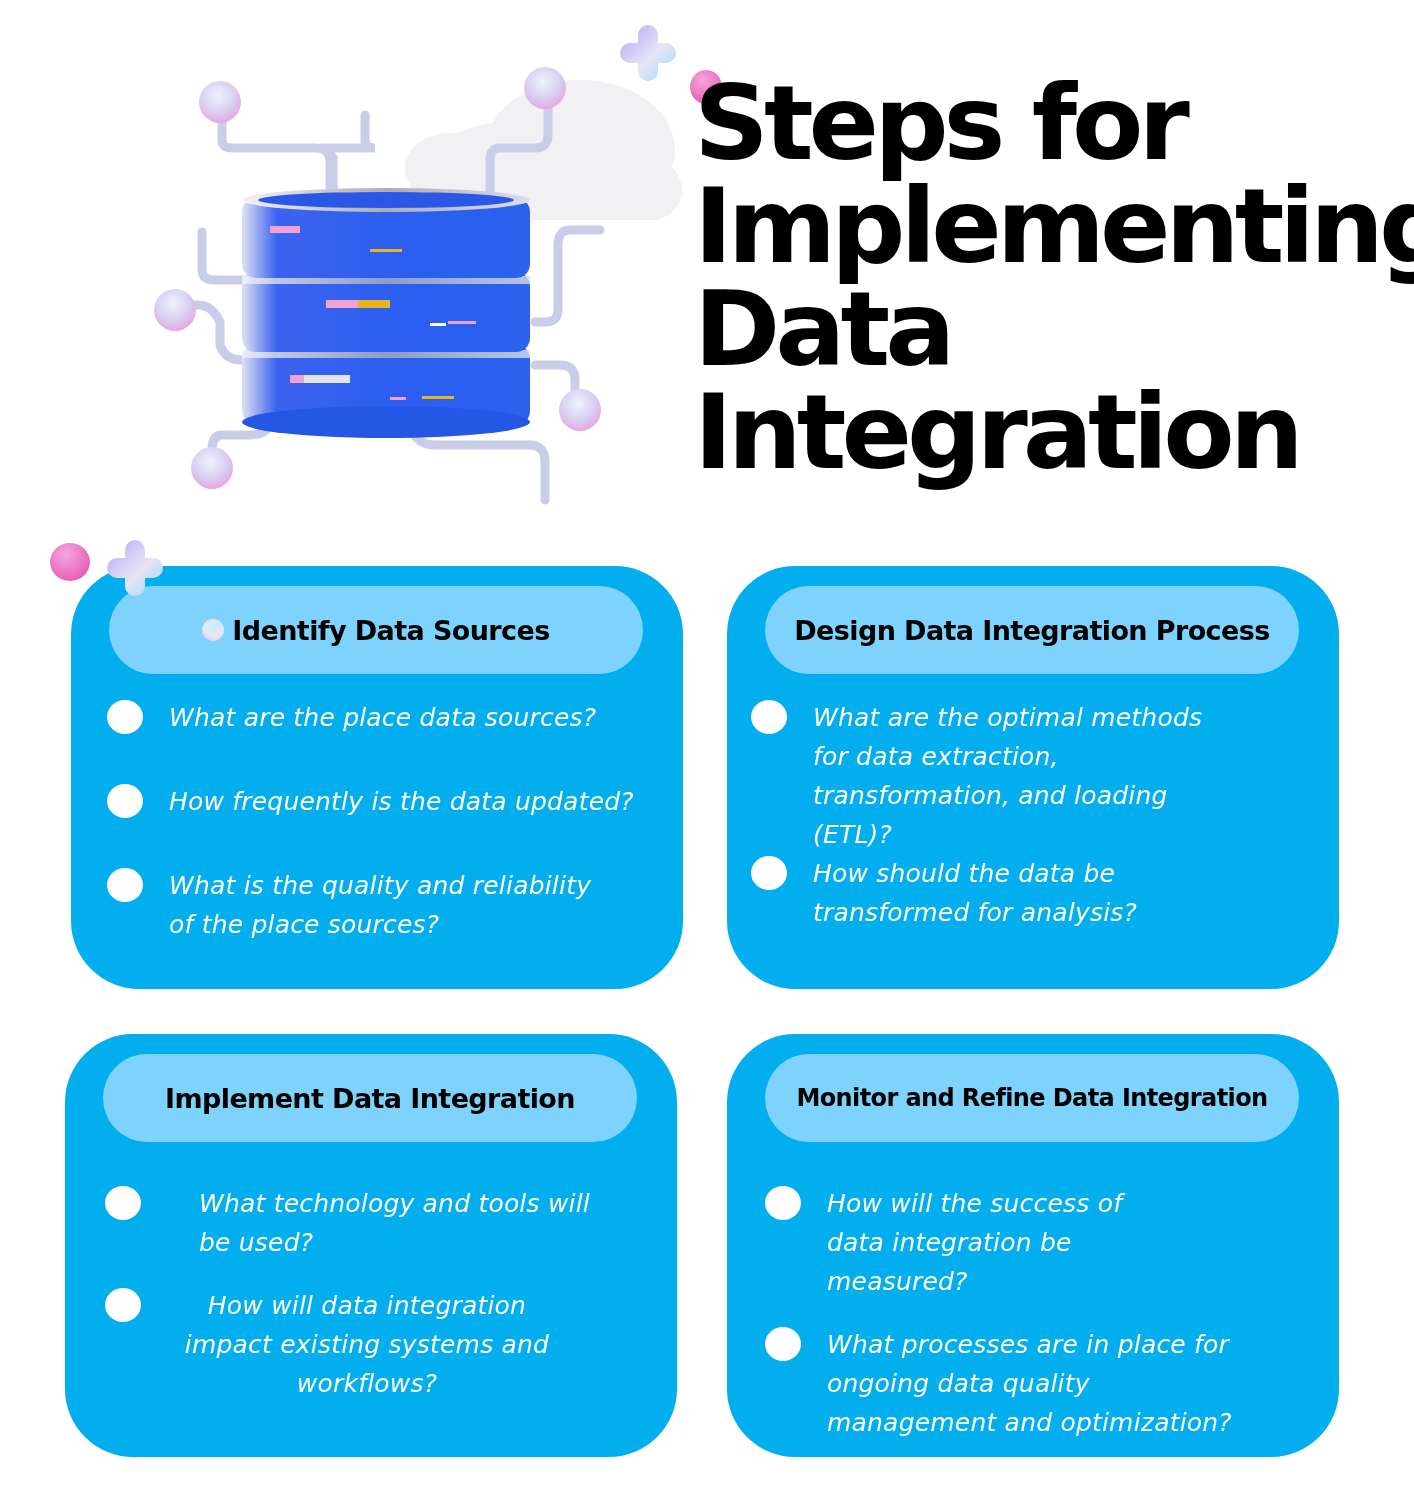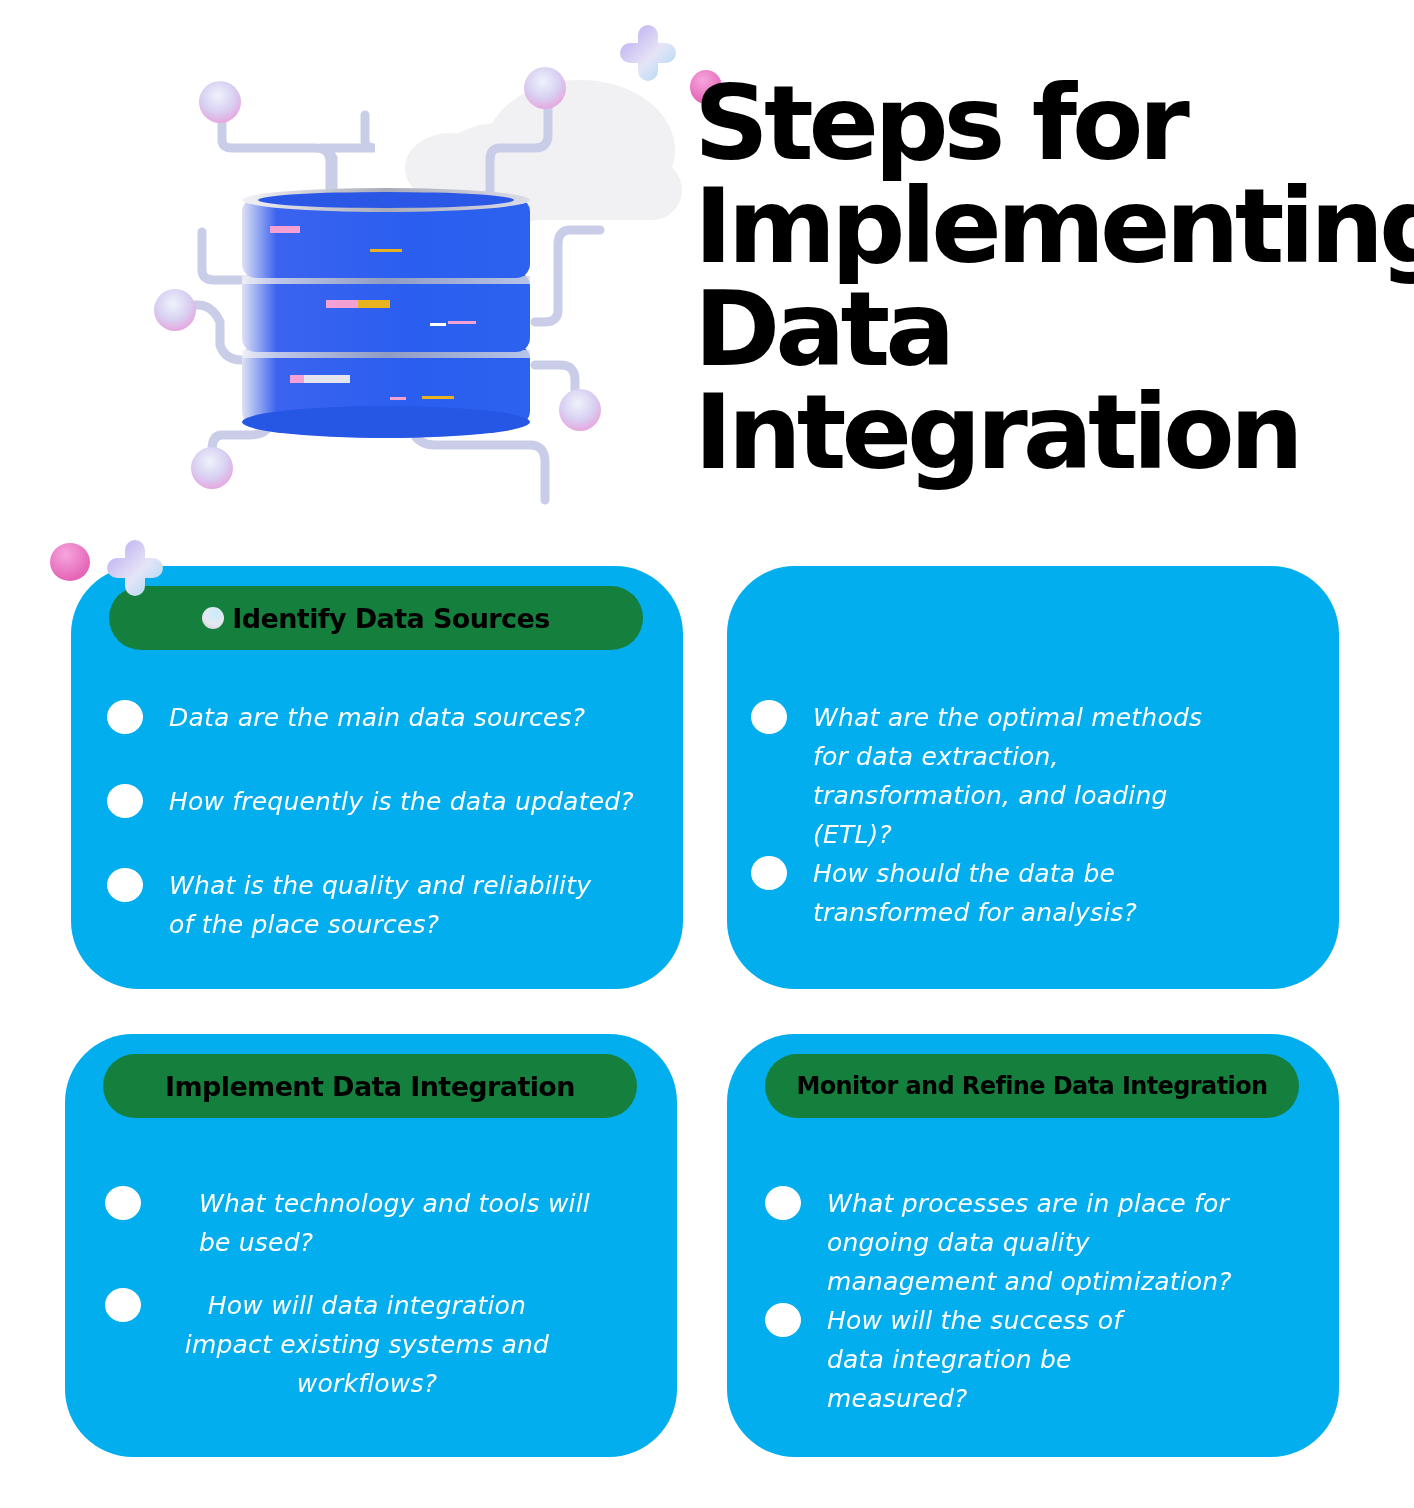--- a/index.html
+++ b/index.html
@@ -26,21 +26,21 @@
     content: ""; position: absolute; background: linear-gradient(135deg, #c4b6f3, #e6e4f7 60%, #b8dcf5);
     border-radius: 10px;
   }
   .plus::before { left: 18px; top: 0; width: 20px; height: 56px; }
   .plus::after { left: 0; top: 18px; width: 56px; height: 20px; }
 
   .card {
     position: absolute; width: 612px; background: #02aeed; border-radius: 68px;
   }
   .card-header {
-    position: absolute; left: 38px; top: 20px; width: 534px; height: 64px; background: #15803d;
+    position: absolute; left: 38px; top: 20px; width: 534px; height: 88px; background: #7dd3fc;
     border-radius: 44px; display: flex; align-items: center; justify-content: center;
   }
   .card-title {
     font-family: "DejaVu Sans", sans-serif; font-weight: bold; font-size: 27px; color: #000; letter-spacing: -0.6px;
     white-space: nowrap;
   }
   .orb {
     width: 22px; height: 22px; border-radius: 50%; margin-right: 8px;
     background: radial-gradient(circle at 60% 30%, #c8ecfb, #e6e8f0 55%, #c9c6d6);
   }
@@ -142,34 +142,37 @@
 </h1>
 
 <div class="card" style="left:71px; top:566px; height:423px;">
   <div class="card-header">
     <span class="orb"></span>
     <span class="card-title">Identify Data Sources</span>
   </div>
   <div class="items" style="top:132px;">
     <div class="item" style="margin-bottom:45px;">
       <span class="bullet"></span>
-      <span class="item-text">Data are the main data sources?</span>
+      <span class="item-text">What are the place data sources?</span>
     </div>
     <div class="item" style="margin-bottom:45px;margin-top:29px;">
       <span class="bullet"></span>
       <span class="item-text">How frequently is the data updated?</span>
     </div>
     <div class="item">
       <span class="bullet"></span>
       <span class="item-text" style="max-width:440px;">What is the quality and reliability of the place sources?</span>
     </div>
   </div>
 </div>
 
 <div class="card" style="left:727px; top:566px; height:423px;">
+  <div class="card-header">
+    <span class="card-title">Design Data Integration Process</span>
+  </div>
   <div class="items" style="top:132px; left:24px;">
     <div class="item">
       <span class="bullet"></span>
       <span class="item-text" style="max-width:420px;">What are the optimal methods for data extraction, transformation, and loading (ETL)?</span>
     </div>
     <div class="item" style="margin-bottom:24px;">
       <span class="bullet"></span>
       <span class="item-text" style="max-width:420px;">How should the data be transformed for analysis?</span>
     </div>
   </div>
@@ -189,22 +192,22 @@
       <span class="item-text" style="max-width:400px;text-align:center;">How will data integration impact existing systems and workflows?</span>
     </div>
   </div>
 </div>
 
 <div class="card" style="left:727px; top:1034px; height:423px;">
   <div class="card-header">
     <span class="card-title" style="font-size:24px;">Monitor and Refine Data Integration</span>
   </div>
   <div class="items" style="top:150px; left:38px;">
+    <div class="item" style="margin-bottom:24px;">
+      <span class="bullet"></span>
+      <span class="item-text" style="max-width:360px;">How will the success of data integration be measured?</span>
+    </div>
     <div class="item">
       <span class="bullet"></span>
       <span class="item-text" style="max-width:440px;">What processes are in place for ongoing data quality management and optimization?</span>
     </div>
-    <div class="item" style="margin-bottom:24px;">
-      <span class="bullet"></span>
-      <span class="item-text" style="max-width:360px;">How will the success of data integration be measured?</span>
-    </div>
   </div>
 </div>
 
 </body></html>

